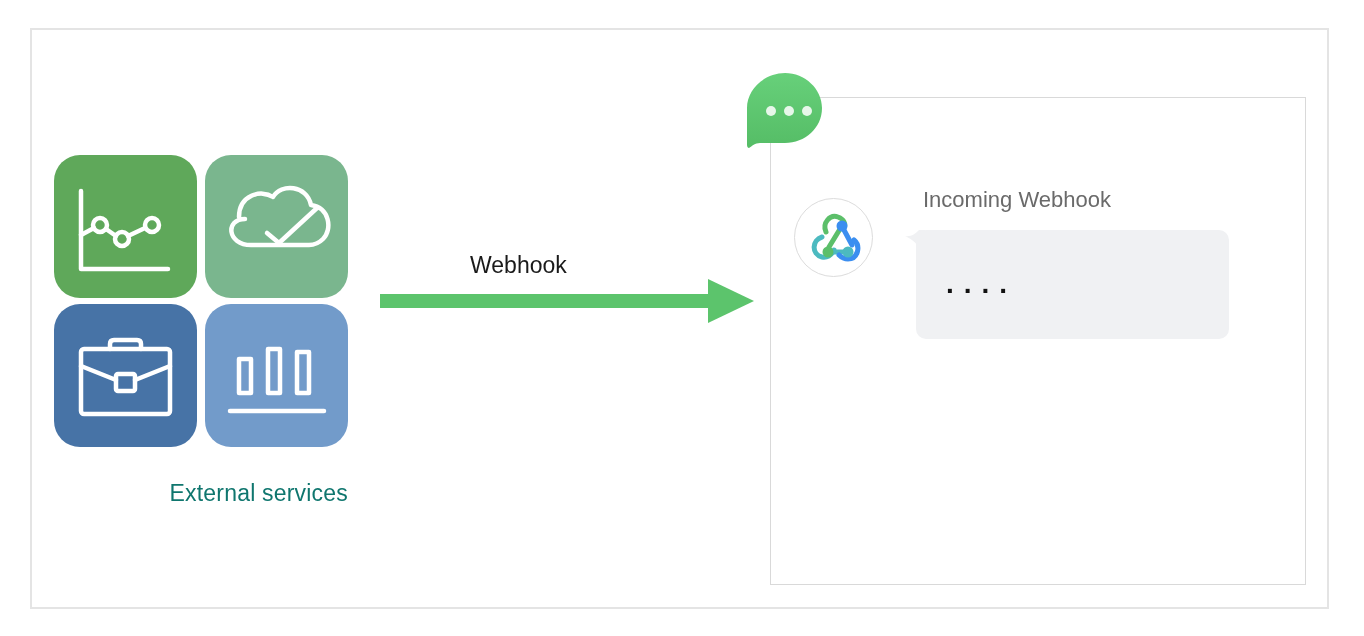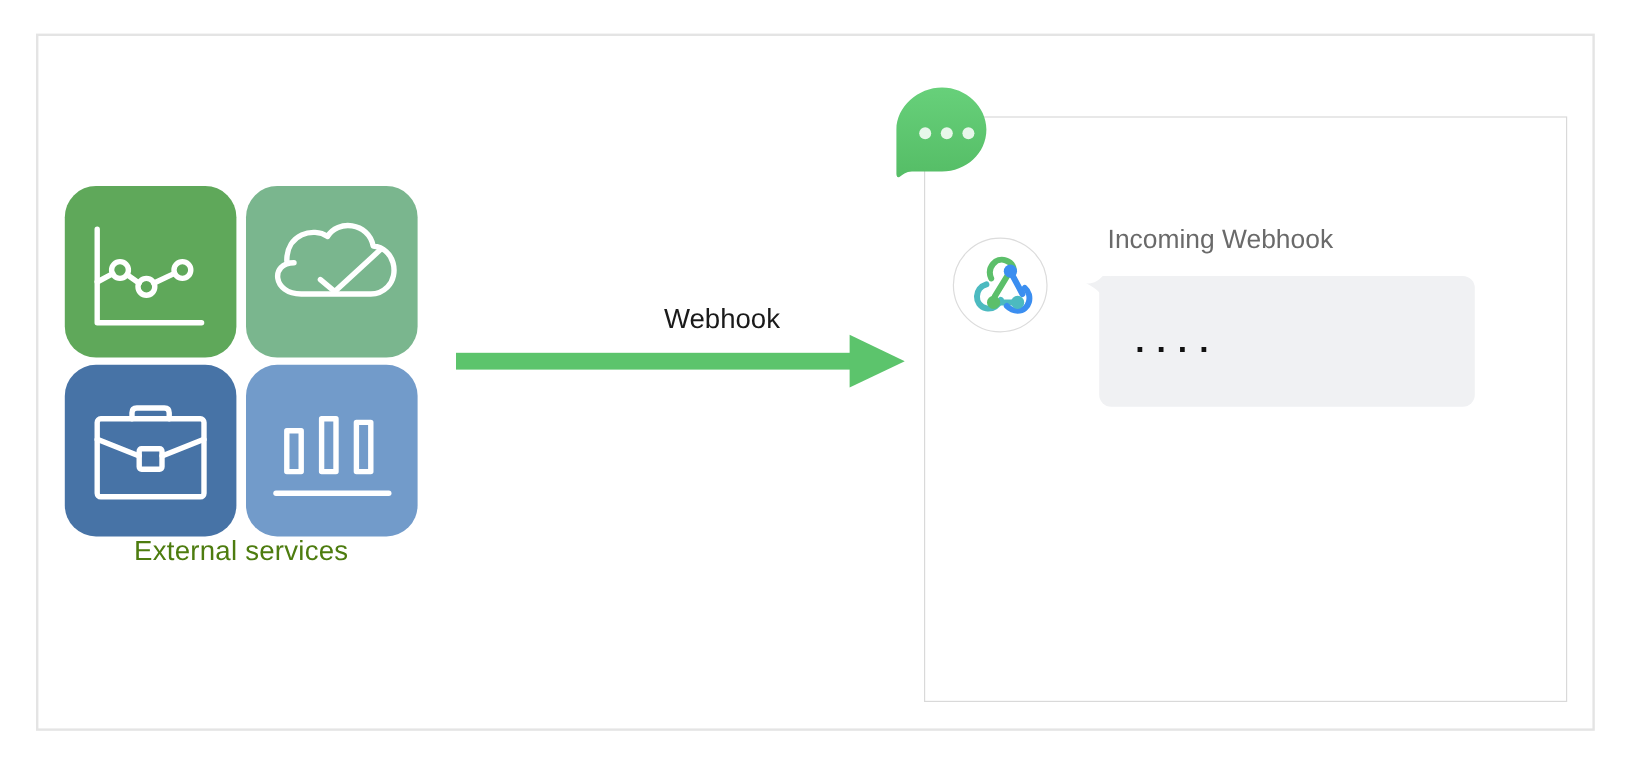--- a/index.html
+++ b/index.html
@@ -11,27 +11,27 @@
     border: 2px solid #e4e4e4; background: #ffffff;
   }
 
   .tile {
     position: absolute; width: 143px; height: 143px; border-radius: 26px;
     display: flex; align-items: center; justify-content: center;
   }
   .tile svg { width: 143px; height: 143px; }
 
   .services-label {
-    position: absolute; left: 54px; top: 446px; width: 294px; text-align: center;
-    font-size: 23px; color: #4d7c0f; letter-spacing: 0.2px;
+    position: absolute; left: 54px; top: 480px; width: 294px; text-align: right;
+    font-size: 23px; color: #0f766e; letter-spacing: 0.2px;
   }
 
   .arrow { position: absolute; left: 380px; top: 276px; width: 374px; height: 50px; }
   .arrow-label {
-    position: absolute; left: 470px; top: 252px; width: 180px; text-align: right;
+    position: absolute; left: 470px; top: 252px; width: 180px; text-align: left;
     font-size: 23px; color: #1a1a1a;
   }
 
   .chat-box {
     position: absolute; left: 770px; top: 97px; width: 536px; height: 488px;
     border: 1.5px solid #d9d9d9; background: #ffffff;
   }
   .chat-badge { position: absolute; left: 746px; top: 70px; width: 78px; height: 78px; }
 
   .avatar {

